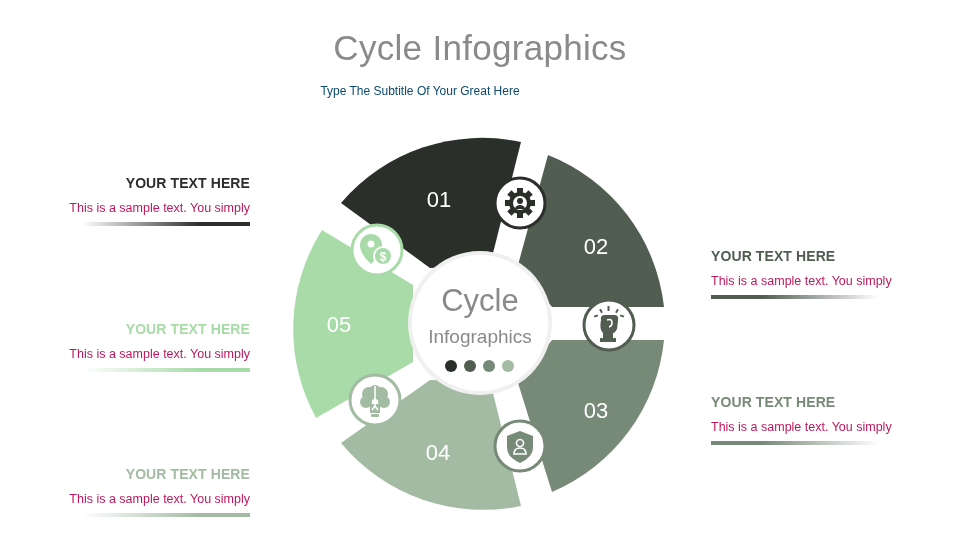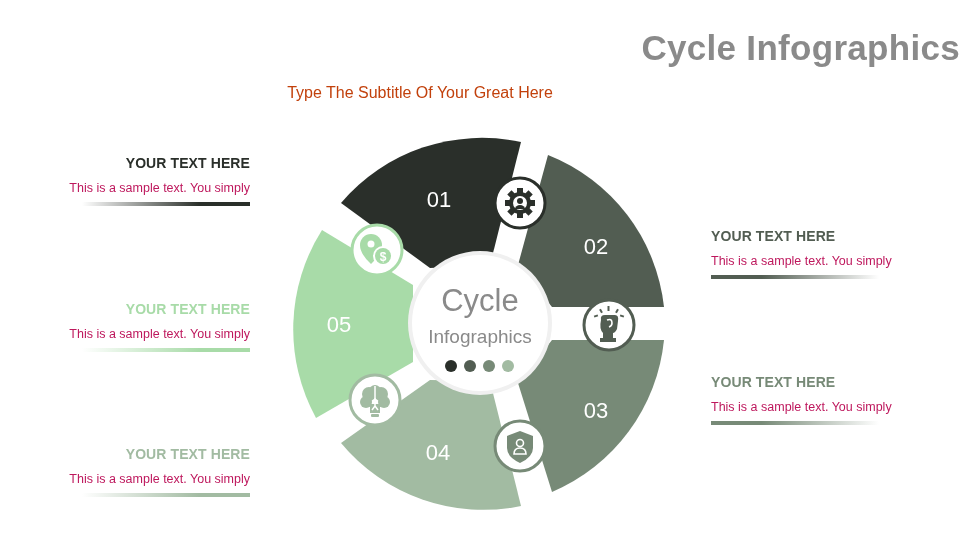--- a/index.html
+++ b/index.html
@@ -1,22 +1,22 @@
 <!DOCTYPE html>
 <html><head>
 <meta charset="utf-8">
 <style>
   html, body { margin:0; padding:0; }
   body { width:960px; height:540px; background:#ffffff; position:relative; overflow:hidden;
          font-family:"Liberation Sans", "DejaVu Sans", sans-serif; }
-  .title { position:absolute; left:0; width:960px; top:28px; text-align:right;
-           font-size:35px; color:#8a8a8a; letter-spacing:0.3px;font-weight:bold; }
+  .title { position:absolute; left:0; width:960px; top:28px; text-align:center;
+           font-size:35px; color:#8a8a8a; letter-spacing:0.3px; }
   .subtitle { position:absolute; left:0; width:840px; top:84px; text-align:center;
-              font-size:16px; color:#c2410c; }
-  .block { position:absolute; width:200px; }
+              font-size:12px; color:#0c4a6e; }
+  .block { position:absolute; width:200px;margin-top:20px; }
   .block .head { font-weight:bold; font-size:14px; letter-spacing:0.1px; }
   .block .body { font-size:12.5px; color:#be185d; margin-top:10px; white-space:nowrap; }
   .block .line { height:4px; margin-top:7px; }
   .left { text-align:right; }
   .left .line { margin-left:auto; }
   .right { text-align:left; }
   svg.cycle { position:absolute; left:0; top:0; }
   .seg-num { font-family:"Liberation Sans", sans-serif; font-size:22px; fill:#ffffff; }
   .center-title { font-family:"Liberation Sans", sans-serif; font-size:31px; fill:#8a8a8a; }
   .center-sub { font-family:"Liberation Sans", sans-serif; font-size:19px; fill:#8a8a8a; }

